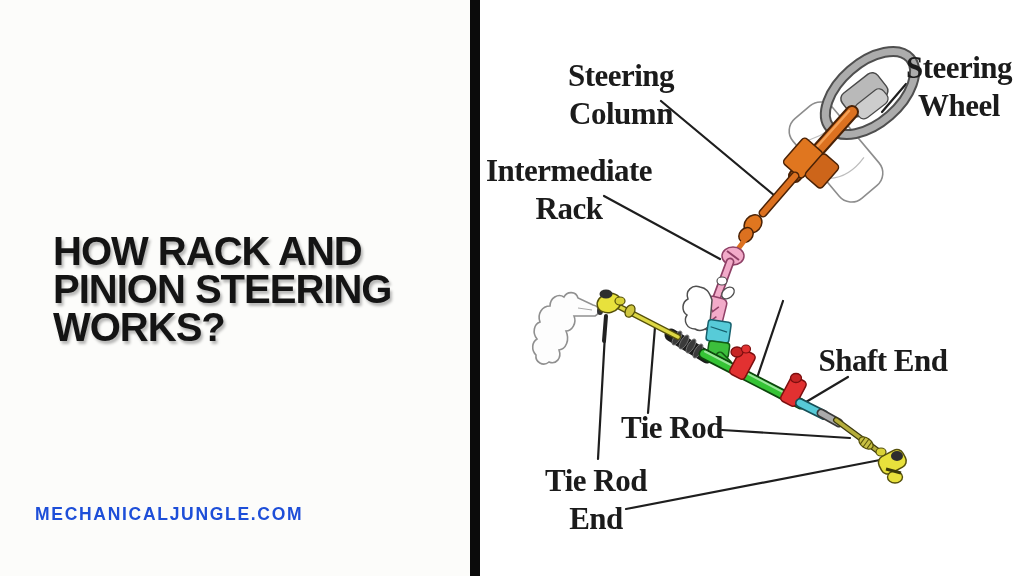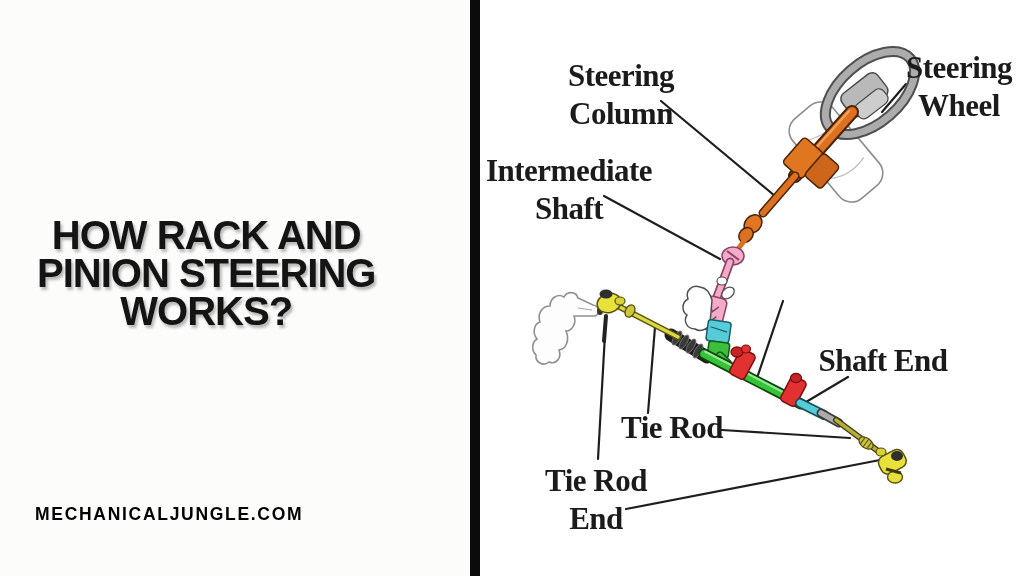--- a/index.html
+++ b/index.html
@@ -13,21 +13,21 @@
   .right-panel svg { position:absolute; left:0; top:0; }
 
   .title {
     position:absolute; left:37px; top:216px;
     font-size:40px; line-height:38px; font-weight:700; letter-spacing:-1px;
     color:#141414; white-space:pre-line;
     text-shadow:2px 3px 3px rgba(0,0,0,0.28);
   }
   .website {
     position:absolute; left:35px; top:504px;
-    font-size:17.5px; font-weight:700; letter-spacing:1.7px; color:#000000;
+    font-size:17.5px; font-weight:700; letter-spacing:1.7px; color:#1d4ed8;
   }
   .lbl {
     position:absolute;
     font-family:"Liberation Serif","DejaVu Serif",serif;
     font-weight:700; font-size:31px; line-height:1.22; letter-spacing:-0.5px;
     color:#1b1b1b; text-align:center; white-space:pre-line;
   }
   #lbl-steering-column { left:66px;  top:57px;  width:150px; }
   #lbl-steering-wheel  { left:412px; top:49px;  width:134px; }
   #lbl-intermediate-shaft { left:0px; top:152px; width:178px; }
@@ -35,21 +35,21 @@
   #lbl-rack-end        { left:334px; top:342px; width:138px; }
   #lbl-tie-rod         { left:140px; top:409px; width:104px; }
   #lbl-tie-rod-end     { left:54px;  top:462px; width:124px; }
 </style>
 </head>
 <body>
 
 <div class="stage">
 
   <section class="left-panel">
-    <h1 class="title" style="margin:0;text-align:center;">HOW RACK AND
+    <h1 class="title" style="margin:16px;">HOW RACK AND
 PINION STEERING
 WORKS?</h1>
     <div class="website">MECHANICALJUNGLE.COM</div>
   </section>
 
   <div class="divider"></div>
 
   <section class="right-panel">
 
     <svg width="544" height="576" viewBox="480 0 544 576" xmlns="http://www.w3.org/2000/svg">
@@ -214,20 +214,20 @@
         <ellipse cx="606" cy="294" rx="6.5" ry="4.5" fill="#2e2e2e"></ellipse>
         <ellipse cx="620" cy="301" rx="5" ry="4" fill="#d9d236" stroke="#55500a" stroke-width="1.2"></ellipse>
       </g>
     </svg>
 
     <div class="lbl" id="lbl-steering-column">Steering
 Column</div>
     <div class="lbl" id="lbl-steering-wheel">Steering
 Wheel</div>
     <div class="lbl" id="lbl-intermediate-shaft">Intermediate
-Shaft</div>
+Rack</div>
     <div class="lbl" id="lbl-rack-end">Shaft End</div>
     <div class="lbl" id="lbl-tie-rod">Tie Rod</div>
     <div class="lbl" id="lbl-tie-rod-end">Tie Rod
 End</div>
   </section>
 
 </div>
 
 </body></html>

